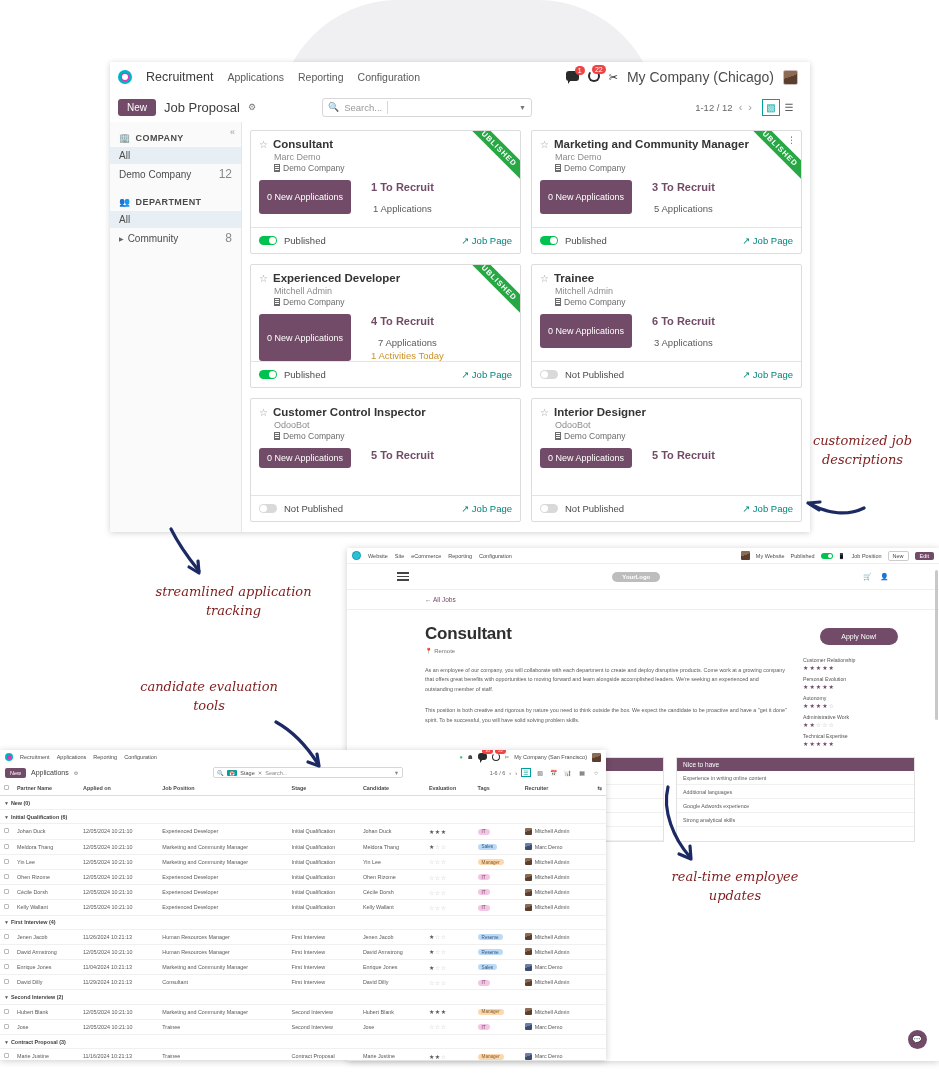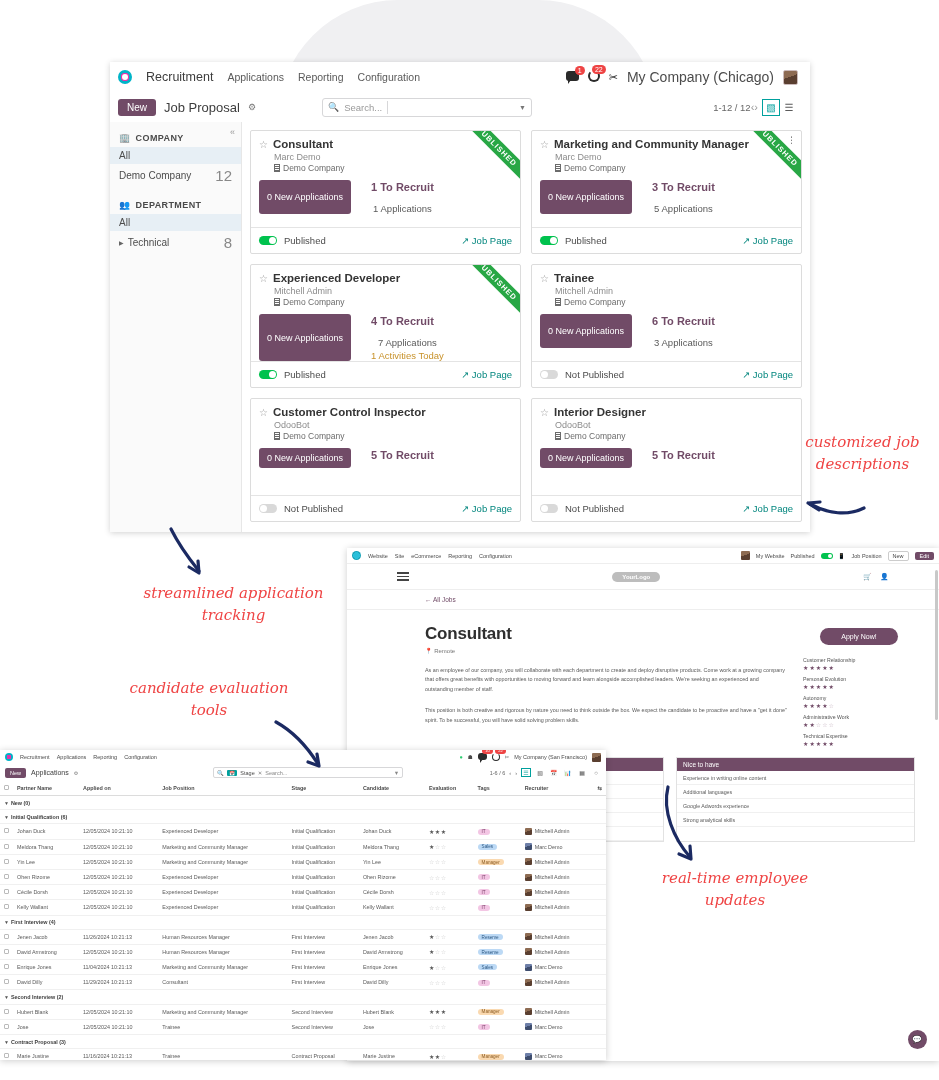--- a/index.html
+++ b/index.html
@@ -63,42 +63,42 @@
   .view-title{ font-size:13px; color:#3d3d3d; }
   .gear-ico{ font-size:9px; color:#777; }
   .searchbox{
     margin-left:58px; width:210px; height:19px; border:1px solid #d7d7d9; border-radius:3px;
     display:flex; align-items:center; padding:0 5px; gap:5px; background:#fff;
   }
   .searchbox .mag{ color:#777; font-size:9px;}
   .searchbox .ph{ color:#9a9a9a; font-size:9.5px;}
   .searchbox .caret{ margin-left:auto; color:#777; font-size:7px;}
   .drop-sep{ width:1px;height:13px;background:#d7d7d9;}
-  .pager{ margin-left:auto; display:flex; align-items:center; font-size:9.5px; color:#666; padding-right:4px;}
+  .pager{ margin-left:auto; display:flex; align-items:center; gap:6px; font-size:9.5px; color:#666; padding-right:4px;}
   .pg-arrow{ color:#999; font-size:11px; cursor:pointer;}
   .vtoggle{ display:flex; gap:0; margin-left:4px;}
   .vbtn{ width:18px;height:17px; display:flex;align-items:center;justify-content:center; font-size:10px; color:#5a5a5a; cursor:pointer;}
   .vbtn.active{ border:1px solid #00a09d; color:#00a09d;}
 
   .kanban-body{ display:flex; height:calc(100% - 60px); }
   .side-panel{
     width:132px; background:#fafafa; border-right:1px solid #e7e7e7;
     padding:6px 0 0 0; position:relative; font-size:10px;
   }
   .collapse-ic{position:absolute;right:6px;top:5px;color:#9a9a9a;font-size:9px;cursor:pointer;}
   .side-head{
     display:flex;align-items:center;gap:5px;padding:5px 9px 4px 9px;
     font-size:9px;font-weight:bold;color:#4a4a4a;letter-spacing:.4px;
   }
   .side-head .hico{color:#714b67;font-size:9px;}
   .side-item{
     display:flex;align-items:center;padding:3px 9px;font-size:10px;color:#4c4c4c;cursor:pointer;
   }
   .side-item.active{ background:#e7eff5; }
-  .side-item .cnt{ margin-left:auto; color:#888; font-size:15px;}
+  .side-item .cnt{ margin-left:auto; color:#888; font-size:12px;}
   .side-item .tri{ font-size:6px; color:#666; margin-right:4px;}
 
   .kanban-grid{
     flex:1; padding:8px; display:grid; grid-template-columns:1fr 1fr; gap:10px;
     align-content:start; background:#fff;
   }
   .kcard{
     position:relative; background:#fff; border:1px solid #dcdcdc; border-radius:2px;
     height:124px; display:flex; flex-direction:column; overflow:hidden;
   }
@@ -230,21 +230,21 @@
   .tag.sales{background:#bcd9f5;color:#2e5a85;}
   .tag.manager{background:#fad9b0;color:#8a5a20;}
   .tag.reserve{background:#bcd9f5;color:#2e5a85;}
   .rec{display:flex;align-items:center;gap:3px;}
   .rav{width:7px;height:7px;border-radius:1px;background:linear-gradient(160deg,#8d6b52 0 45%,#5a3f30 45% 100%);}
   .rav.blue{background:linear-gradient(160deg,#6d7fa8 0 45%,#3e4d6e 45% 100%);}
 
   
   .hand{
     position:absolute; font-family:"DejaVu Serif", serif; font-style:italic;
-    color:#ef4444; font-size:15px; line-height:1.45; text-align:center;
+    color:#7f1d1d; font-size:13px; line-height:1.45; text-align:center;
   }
   .hand.a1{ left:126px; top:583px; width:215px;}
   .hand.a2{ left:124px; top:678px; width:170px;}
   .hand.a3{ left:790px; top:432px; width:145px; text-align:center;}
   .hand.a4{ left:645px; top:868px; width:180px;}
   svg.arrow{ position:absolute; overflow:visible; }
 </style>
 </head>
 <body>
 
@@ -310,21 +310,21 @@
       </div>
       <div class="side-head" style="margin-top:8px">
         <span class="hico">👥</span>
         <span>DEPARTMENT</span>
       </div>
       <div class="side-item active">
         <span>All</span>
       </div>
       <div class="side-item">
         <span class="tri">▶</span>
-        <span>Technical</span>
+        <span>Community</span>
         <span class="cnt">8</span>
       </div>
     </div>
 
     <div class="kanban-grid" id="kanban-grid">
         <div class="kcard">
           <div class="ribbon">PUBLISHED</div>
           <div class="kcard-top">
             <div class="kc-title-row">
               <span class="star">☆</span>

